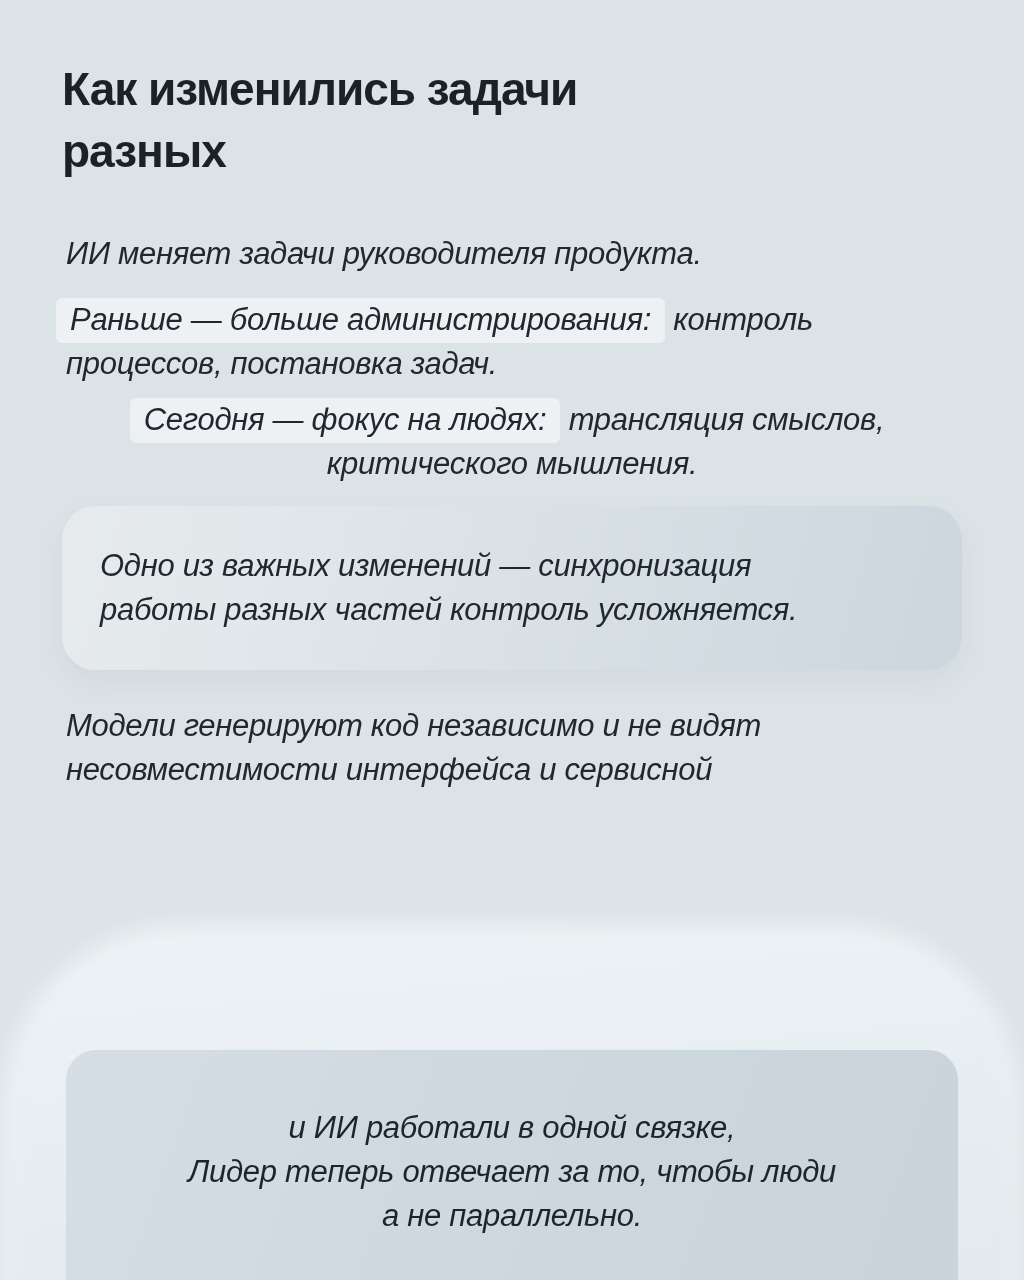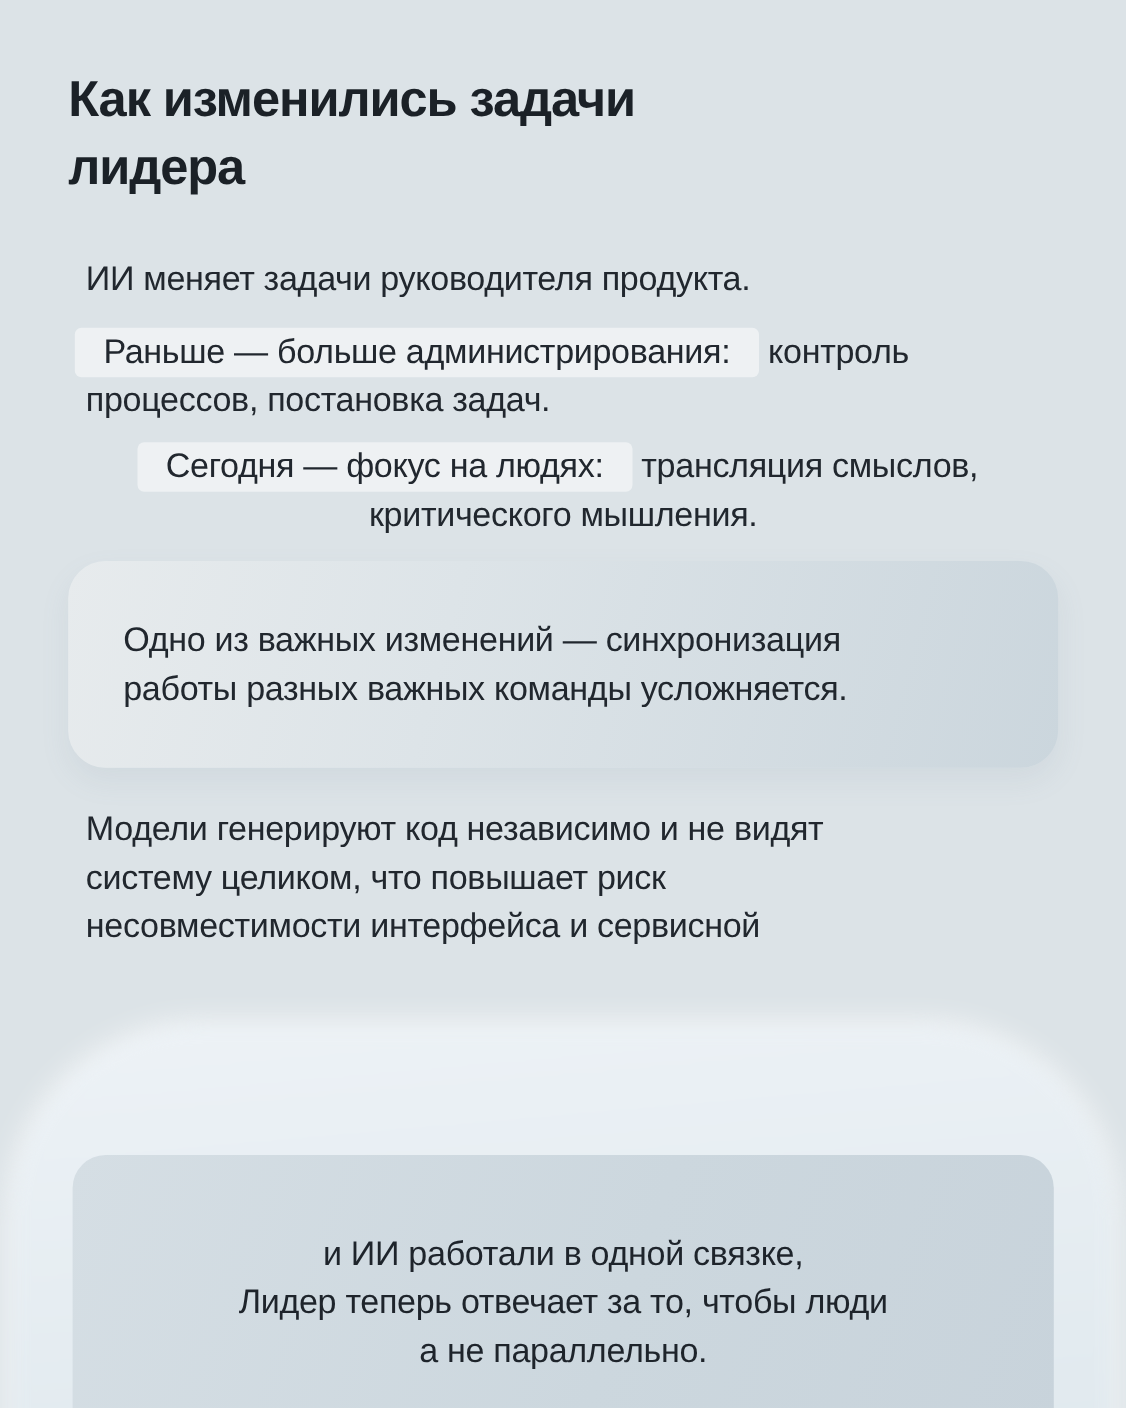--- a/index.html
+++ b/index.html
@@ -29,38 +29,39 @@
   }
   .title {
     margin: 58px 0 0 0;
     font-size: 46px;
     line-height: 62px;
     font-weight: 700;
     letter-spacing: -1px;
     color: #1b2127;
   }
   .body {
-    margin: 16px;
+    margin: 4px;
     font-size: 31px;
     line-height: 44px;
     letter-spacing: -0.3px;
     font-weight: 400;
     color: #21272e;
     max-width: 900px;
+    font-style: italic;
   }
   .p-intro  { margin-top: 50px; }
   .p-before { margin-top: 22px; }
   .p-today  { margin-top: 12px; text-align: center; }
   .p-models { margin-top: 34px; }
   .line { display: block; }
   .hl {
     background: rgba(255, 255, 255, 0.5);
     color: inherit;
     border-radius: 6px;
-    padding: 4px 26px 6px;
+    padding: 4px 14px 6px;
     margin-left: -10px;
     box-decoration-break: clone;
     -webkit-box-decoration-break: clone;
   }
   
   .callout-card {
     margin-top: 20px;
     border-radius: 34px;
     padding: 34px 34px;
     background: linear-gradient(105deg, #e7ebed 0%, #dde4e8 38%, #cbd6dd 100%);
@@ -110,44 +111,43 @@
         <span class="line">и ИИ работали в одной связке,</span>
         <span class="line">Лидер теперь отвечает за то, чтобы люди</span>
         <span class="line">а не параллельно.</span>
       </p>
   </div>
 
   <main class="content">
 
     <h1 class="title">
         <span class="line">Как изменились задачи</span>
-        <span class="line">лидера</span>
+        <span class="line">разных</span>
       </h1>
 
     <p class="body p-intro">
         <span class="line">ИИ меняет задачи руководителя продукта.</span>
       </p>
 
     <p class="body p-before">
         <span class="line"><mark class="hl">Раньше — больше администрирования:</mark> контроль</span>
         <span class="line">процессов, постановка задач.</span>
       </p>
 
     <p class="body p-today">
         <span class="line"><mark class="hl">Сегодня — фокус на людях:</mark> трансляция смыслов,</span>
         <span class="line">критического мышления.</span>
       </p>
 
     <div class="callout-card">
       <p class="body">
           <span class="line">Одно из важных изменений — синхронизация</span>
-          <span class="line">работы разных важных команды усложняется.</span>
+          <span class="line">работы разных частей контроль усложняется.</span>
         </p>
     </div>
 
     <p class="body p-models">
         <span class="line">Модели генерируют код независимо и не видят</span>
-        <span class="line">систему целиком, что повышает риск</span>
         <span class="line">несовместимости интерфейса и сервисной</span>
       </p>
 
   </main>
 </div>
 
 </body></html>

